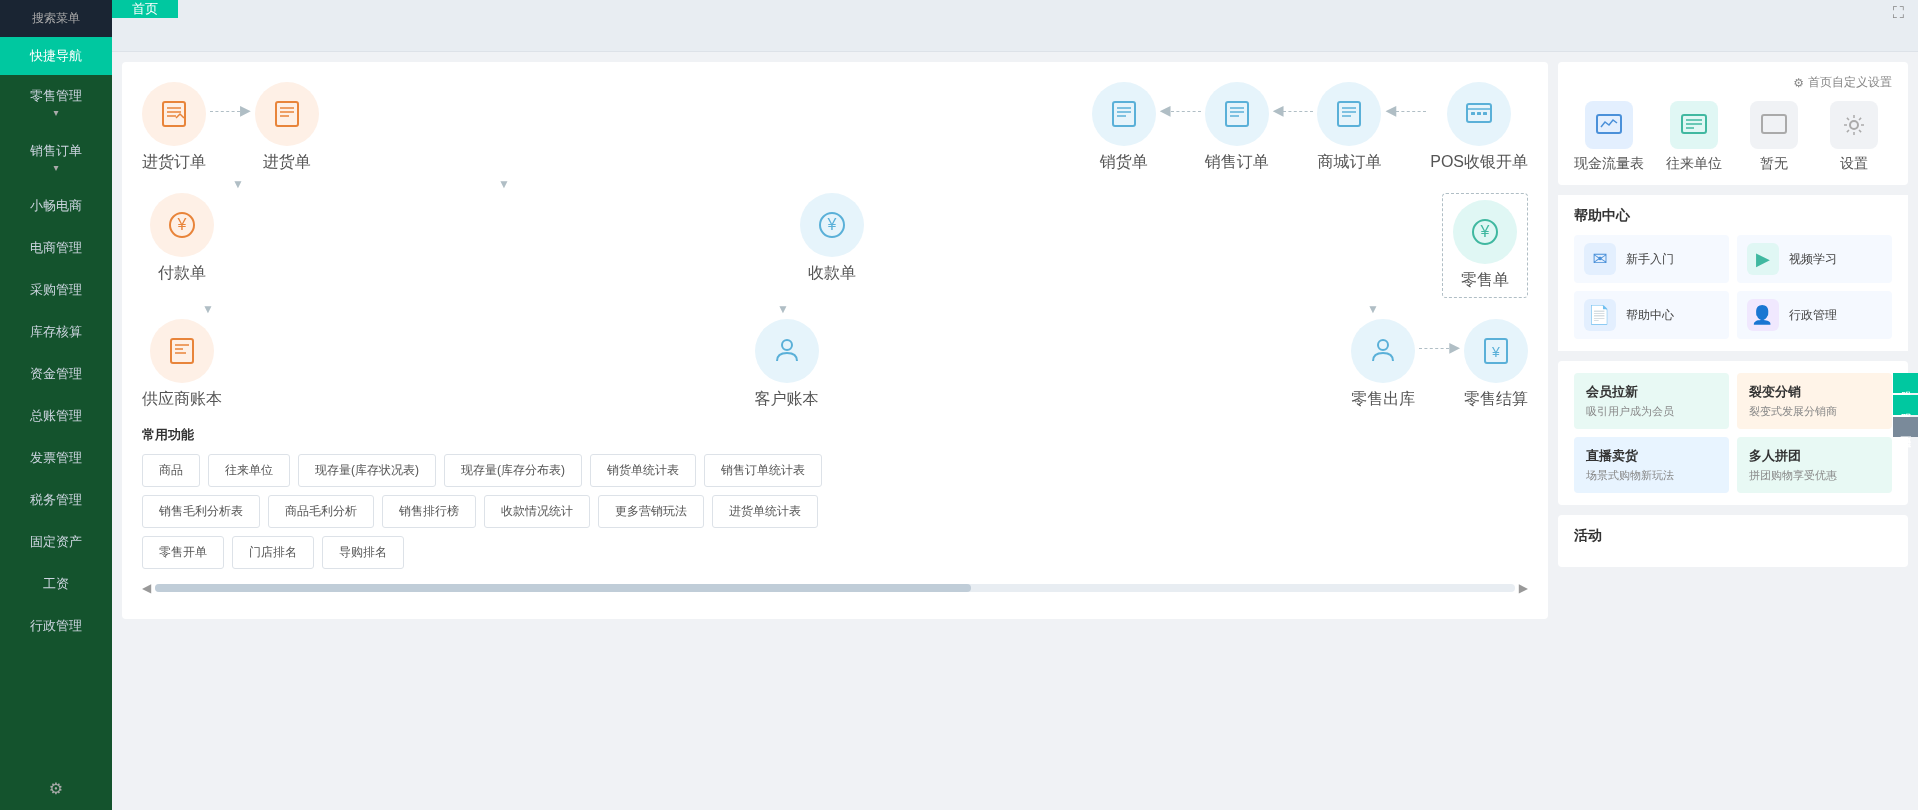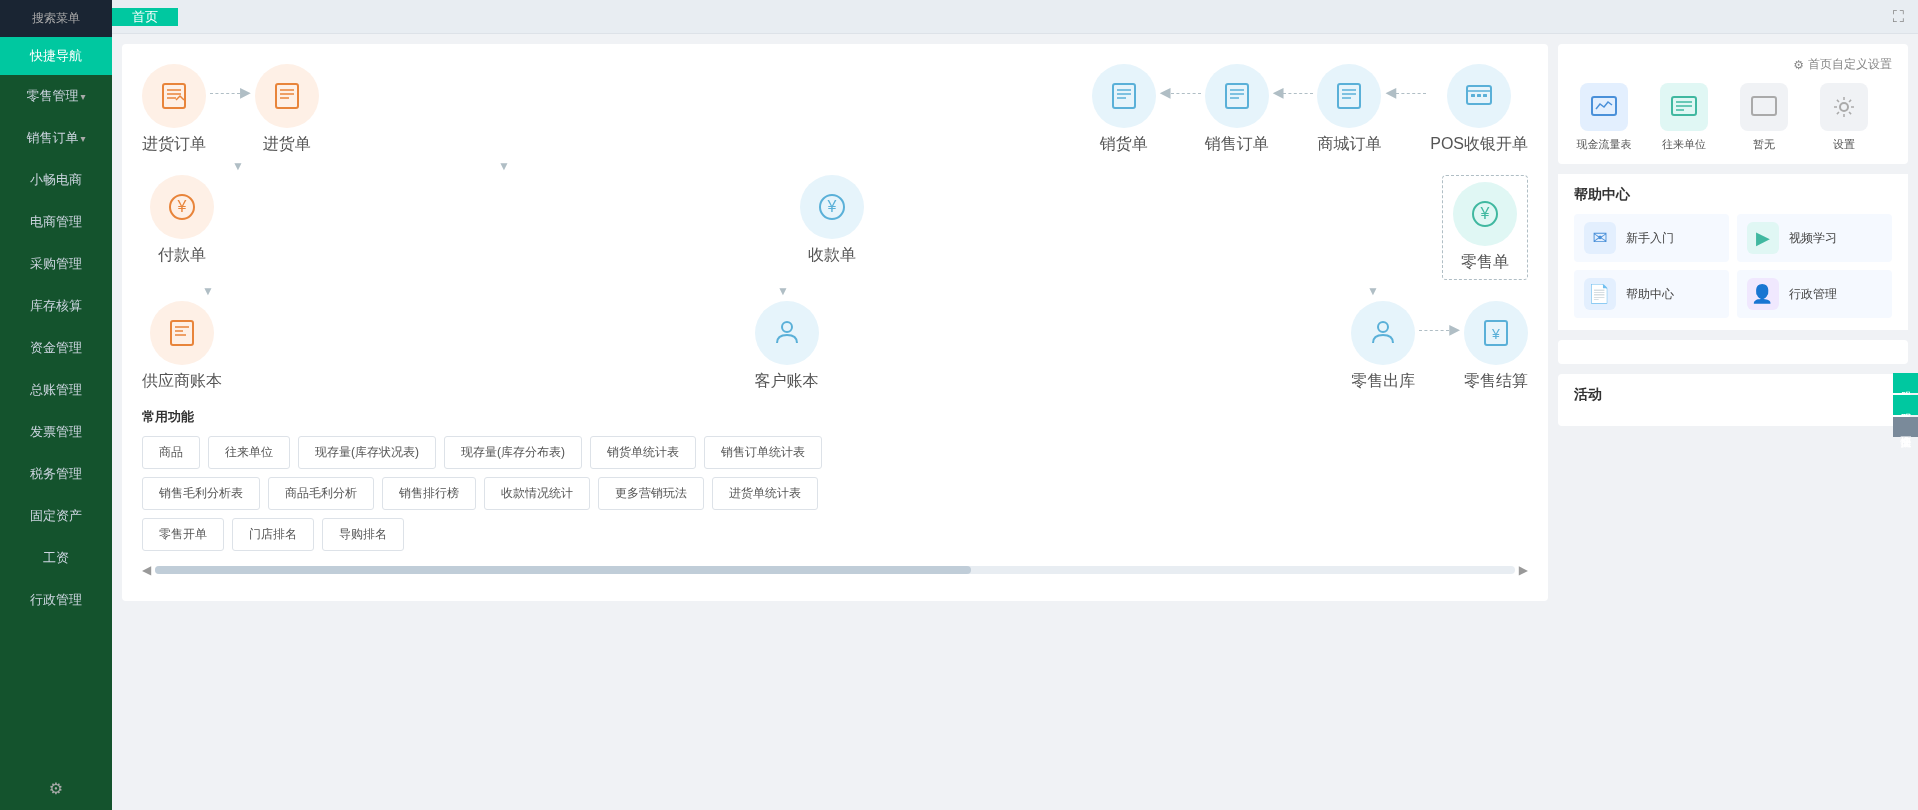--- a/index.html
+++ b/index.html
@@ -33,20 +33,21 @@
       color: #cdd5e0;
       padding: 12px 8px;
       text-align: center;
       cursor: pointer;
       font-size: 13px;
       position: relative;
       display: flex;
       align-items: center;
       justify-content: center;
       gap: 2px;
+      flex-direction: column;
     }
     .sidebar-item .arrow {
       font-size: 10px;
       color: #aaa;
     }
     .sidebar-settings {
       margin-top: auto;
       color: #aaa;
       padding: 12px 8px;
       text-align: center;
@@ -59,22 +60,22 @@
       flex: 1;
       display: flex;
       flex-direction: column;
       overflow: hidden;
     }
 
     
     .tab-bar {
       background: #e8edf2;
       display: flex;
-      align-items: center;
-      height: 34px;
+      align-items: flex-start;
+      height: 52px;
       flex-shrink: 0;
       border-bottom: 1px solid #dde2e8;
     }
     .tab-home {
       background: #00c8a0;
       color: #fff;
       padding: 0 20px;
       display: flex;
       align-items: center;
     }
@@ -232,21 +233,21 @@
       border-radius: 8px;
       display: flex;
       align-items: center;
       justify-content: center;
       font-size: 22px;
     }
     .qi-blue { background: #e3effe; color: #4a90d9; }
     .qi-teal { background: #e0f7f4; color: #40b8a0; }
     .qi-gray { background: #f0f2f5; color: #aaa; }
     .quick-icon-label {
-      font-size: 11px;
+      font-size: 14px;
       color: #555;
       text-align: center;
     }
 
     
     .help-card {
       background: #fff;
       border-radius: 0;
       padding: 12px 16px;
     }
@@ -783,20 +784,38 @@
             <span class="help-label">帮助中心</span>
           </div>
           <div class="help-item">
             <div class="help-icon hi-purple">👤</div>
             <span class="help-label">行政管理</span>
           </div>
         </div>
       </div>
 
       <div class="marketing-card">
+        <div class="marketing-grid">
+          <div class="marketing-item mi-green">
+            <div class="marketing-item-title">会员拉新</div>
+            <div class="marketing-item-desc">吸引用户成为会员</div>
+          </div>
+          <div class="marketing-item mi-orange">
+            <div class="marketing-item-title">裂变分销</div>
+            <div class="marketing-item-desc">裂变式发展分销商</div>
+          </div>
+          <div class="marketing-item mi-blue">
+            <div class="marketing-item-title">直播卖货</div>
+            <div class="marketing-item-desc">场景式购物新玩法</div>
+          </div>
+          <div class="marketing-item mi-teal">
+            <div class="marketing-item-title">多人拼团</div>
+            <div class="marketing-item-desc">拼团购物享受优惠</div>
+          </div>
+        </div>
       </div>
 
       <div class="activity-card">
         <div class="card-title">活动</div>
       </div>
     </div>
 
   </div>
 </div>
 

